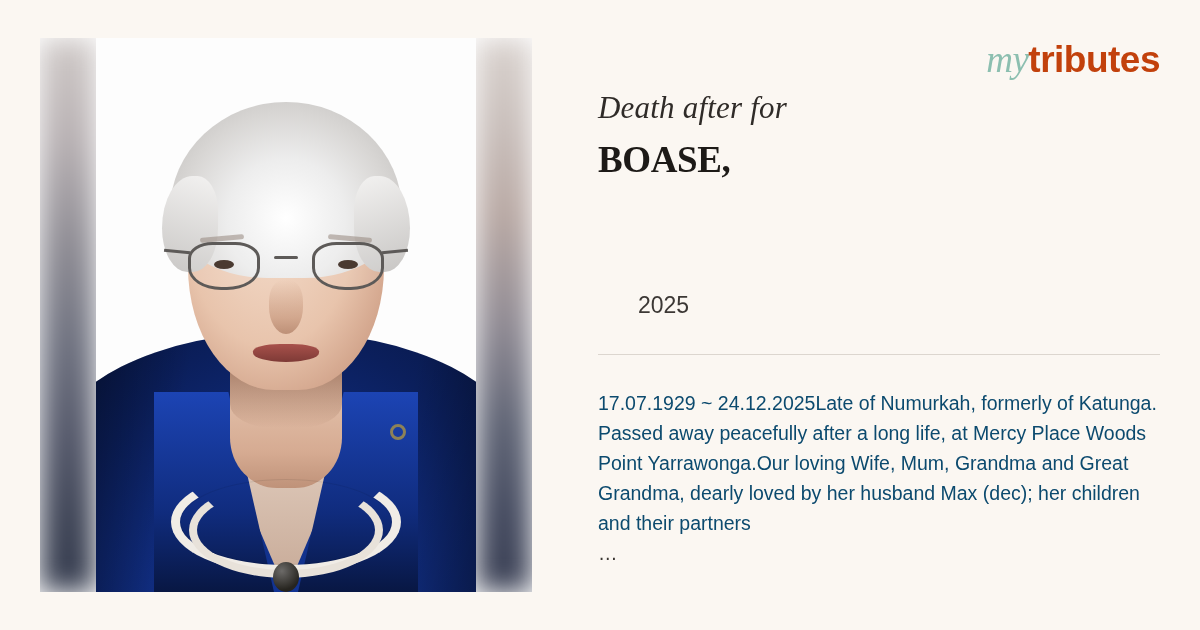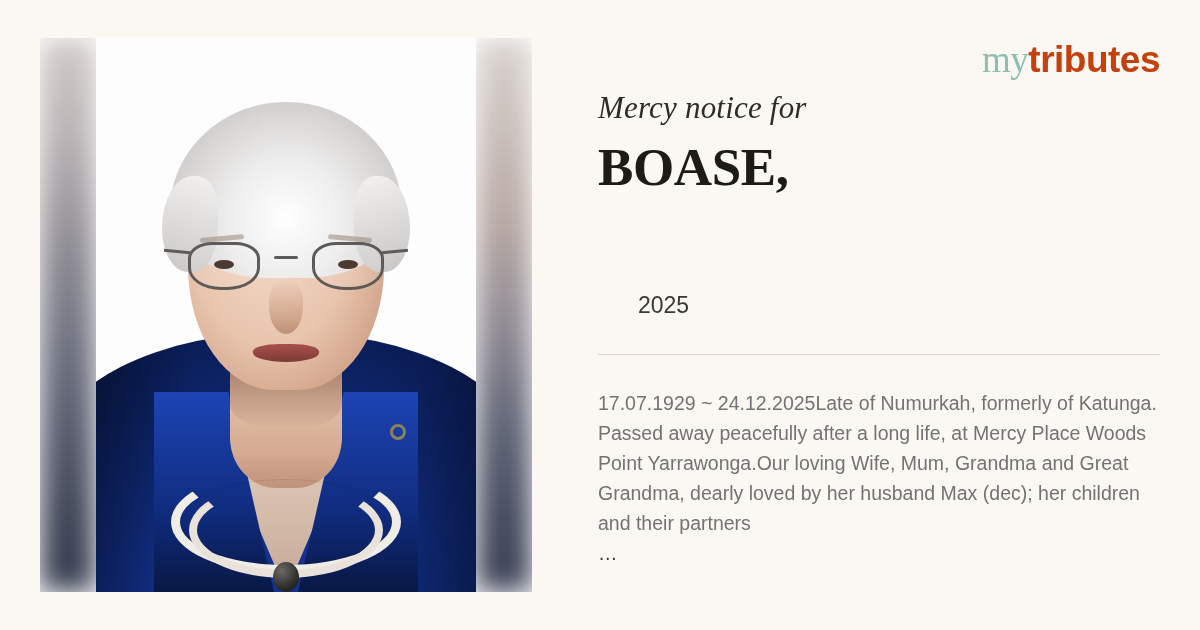--- a/index.html
+++ b/index.html
@@ -184,47 +184,47 @@
   
   .content {
     position:absolute;
     left:598px; top:0; right:0; bottom:0;
     padding-right:40px;
   }
   .logo {
     position:absolute; right:40px; top:38px;
     font-size:37px; letter-spacing:-.5px; white-space:nowrap;
   }
-  .logo .my { color:#8cbfb0; font-family:"Liberation Serif", serif; font-weight:400; }
+  .logo .my { color:#8cbfb0; font-style:italic; font-family:"Liberation Serif", serif; font-weight:400; }
   .logo .tributes { color:#c2410c; font-weight:700; font-family:"Liberation Sans", sans-serif; }
 
   .eyebrow {
     position:absolute; top:90px; left:0;
     font-family:"Liberation Serif", serif;
     font-style:italic; font-size:31px; color:#2f2b28;
     letter-spacing:.2px;
   }
   .name {
     position:absolute; top:142px; left:0;
     font-family:"Liberation Serif", serif;
-    font-weight:700; font-size:53px; line-height:.96; color:#1d1a17;
+    font-weight:700; font-size:37px; line-height:.96; color:#1d1a17;
     letter-spacing:-.4px;
   }
   .name .line2 { display:block; font-weight:400; }
   .year {
     position:absolute; top:292px; left:0;
     font-size:23px; color:#3c3835;margin-left:40px;
   }
   .rule {
     position:absolute; top:354px; left:0; right:40px;
     height:1px; background:#dcd6cf;
   }
   .body {
     position:absolute; top:388px; left:0; right:38px;
-    font-size:19.5px; line-height:30px; color:#737373;
+    font-size:19.5px; line-height:30px; color:#0c4a6e;
   }
   .ellipsis {
     position:absolute; top:538px; left:0;
     font-size:19.5px; line-height:30px; color:#3a3632;
   }
 </style>
 </head>
 <body>
 
 <div class="page">
@@ -264,21 +264,21 @@
       </div>
     </div>
   </div>
 
   <div class="content">
 
     <div class="logo">
       <span class="my">my</span><span class="tributes">tributes</span>
     </div>
 
-    <div class="eyebrow">Mercy notice for</div>
+    <div class="eyebrow">Death after for</div>
 
     <h1 class="name">
       <span>BOASE,</span>
     </h1>
 
     <div class="year">2025</div>
 
     <div class="rule"></div>
 
     <p class="body">17.07.1929 ~ 24.12.2025Late of Numurkah, formerly of Katunga.  Passed away peacefully after a long life, at Mercy Place Woods Point Yarrawonga.Our loving Wife, Mum, Grandma and Great Grandma, dearly loved by her husband Max (dec); her children and their partners</p>

